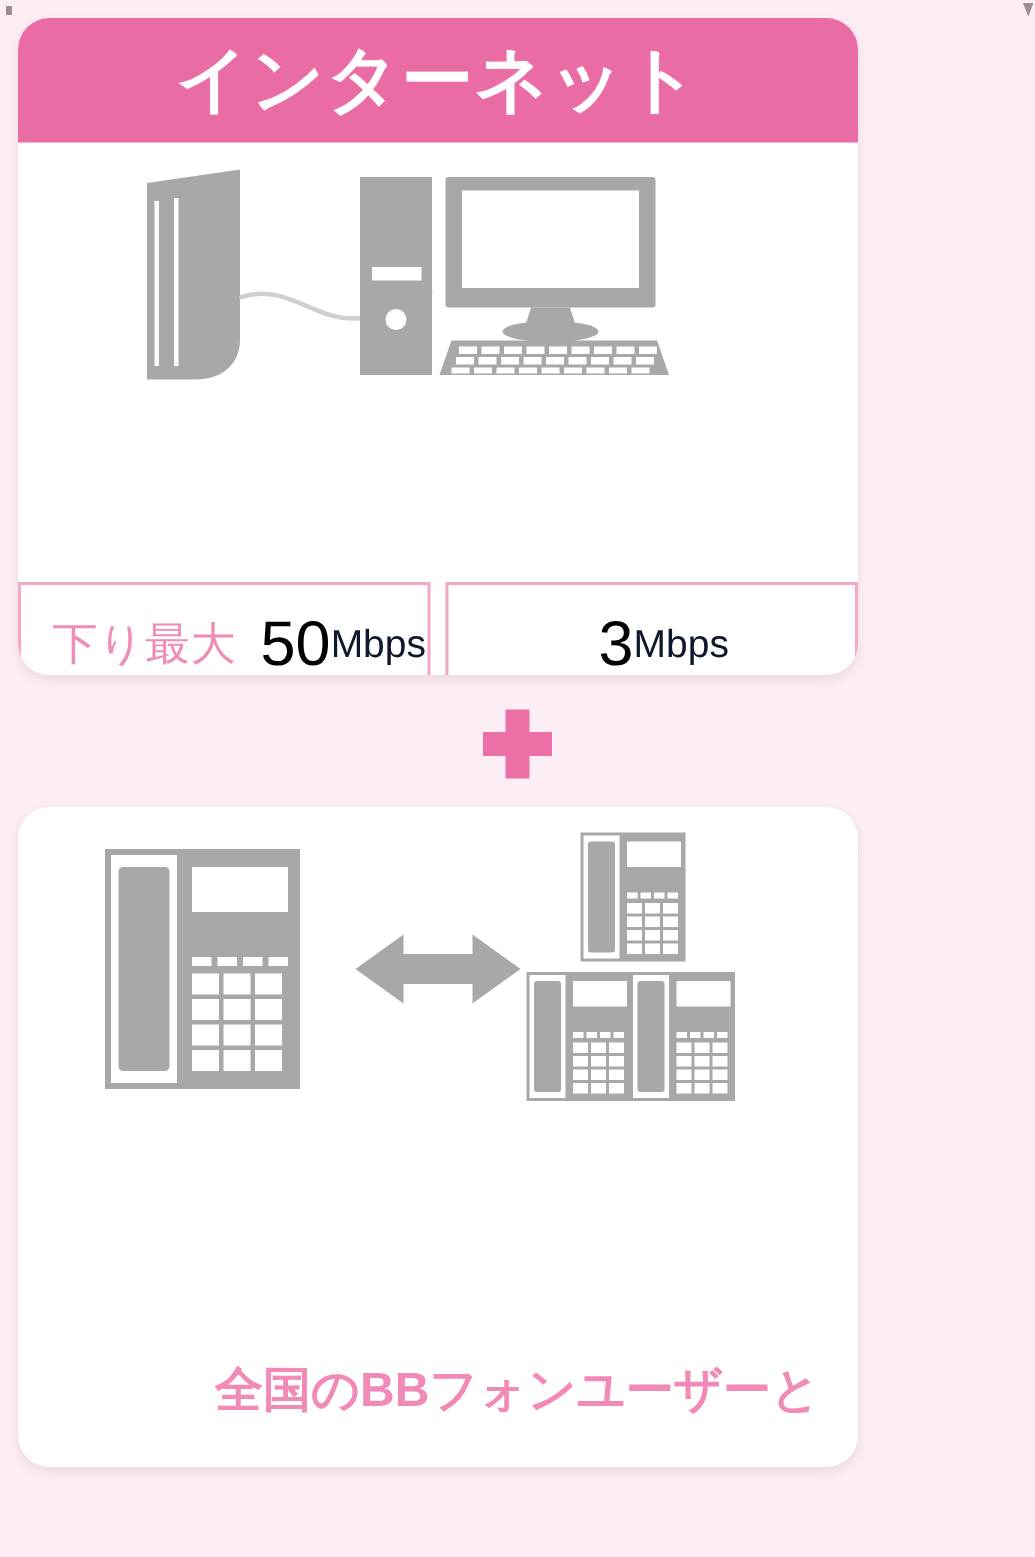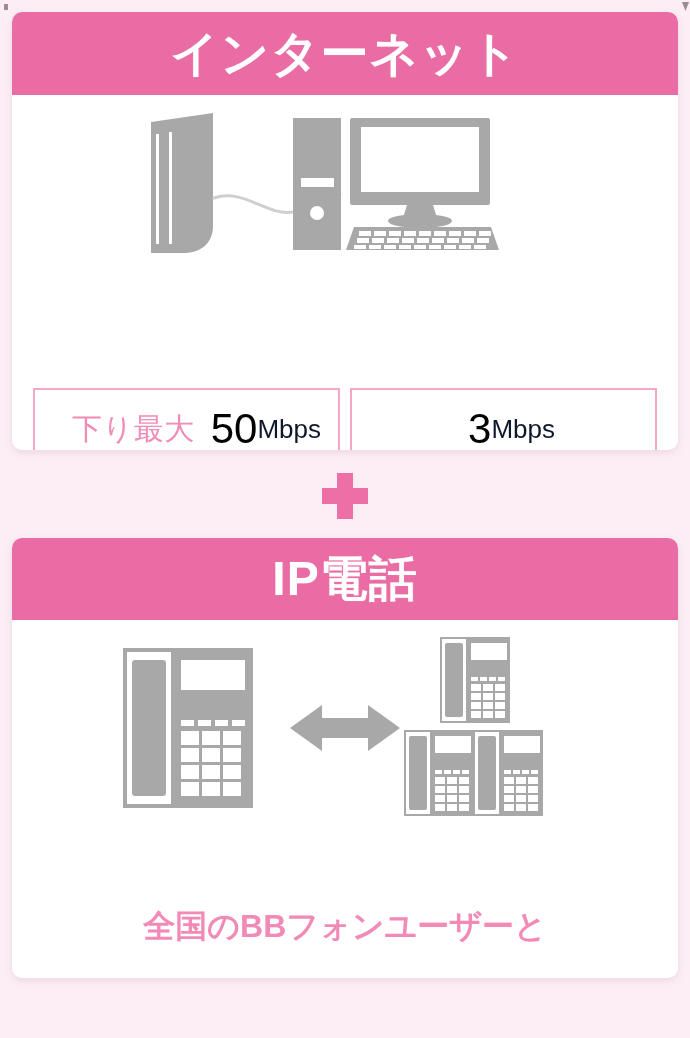--- a/index.html
+++ b/index.html
@@ -21,23 +21,23 @@
     position: absolute;
     left: 0; top: 0;
     width: 690px;
     height: 1038px;
   }
 
   
   .card {
     position: absolute;
     left: 12px;
-    width: 666px;
+    width: 560px;
     background: #ffffff;
-    border-radius: 10px;
+    border-radius: 21px;
     box-shadow: 0 3px 7px rgba(190,140,165,0.22);
     overflow: hidden;
     text-align: center;
   }
 
   #card-internet { top: 12px; height: 438px; }
   #card-ipphone  { top: 538px; height: 440px; }
 
   .card-header {
     height: 83px;
@@ -272,23 +272,20 @@
 
     </div>
   </section>
 
   <div class="plus-connector">
     <div class="plus-shape"></div>
   </div>
 
   <section class="card" id="card-ipphone">
 
-    <header class="card-header">
-      <h1 class="card-header-title">IP電話</h1>
-    </header>
 
     <div class="card-body">
 
       <div class="illus-phones">
         <svg width="460" height="190" viewBox="0 0 460 190">
 
           <g>
             <rect x="8" y="15" width="130" height="160" fill="#a8a8a8"></rect>
             <rect x="12" y="19" width="44" height="152" fill="#ffffff"></rect>
             <rect x="17" y="27" width="34" height="136" rx="3" fill="#a8a8a8"></rect>

